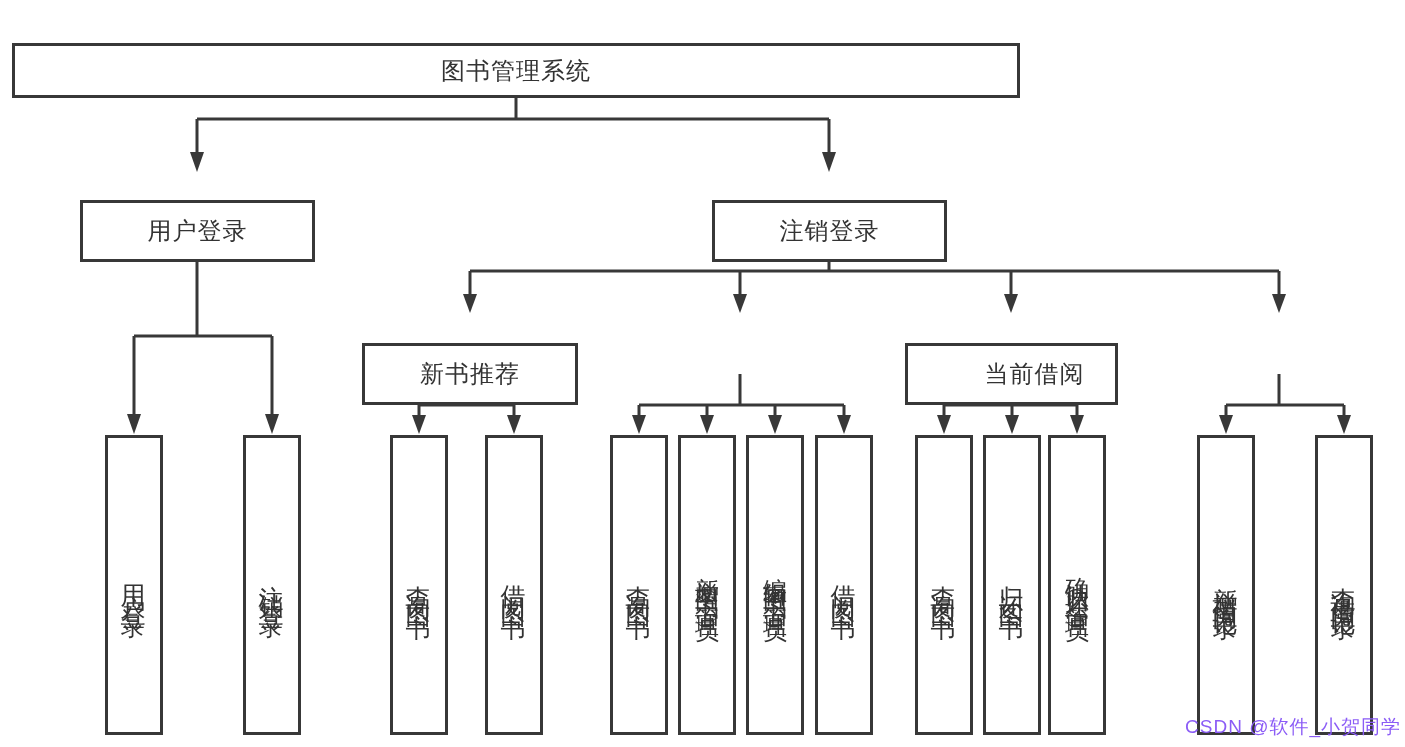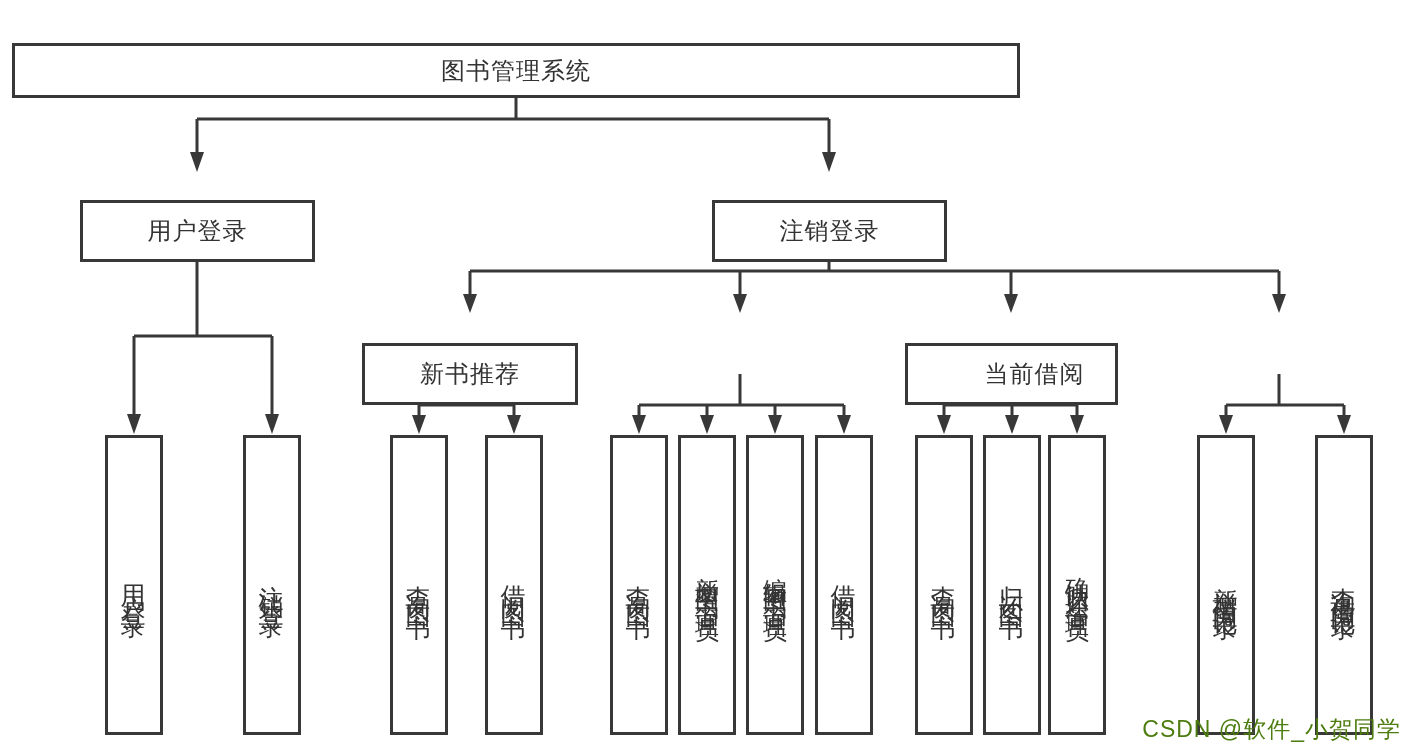--- a/index.html
+++ b/index.html
@@ -46,22 +46,22 @@
     text-orientation: mixed;
     white-space: nowrap;
   }
   .v4 span { font-size: 25px; letter-spacing: 10px; }
   .v6 span { font-size: 25px; letter-spacing: 6px; }
   .v9 span { font-size: 24px; letter-spacing: 6px; }
   .watermark {
     position: absolute;
     right: 4px;
     top: 714px;
-    font-size: 23px;
-    color: #4d7c0f;
+    font-size: 19px;
+    color: #8b5cf6;
     letter-spacing: 1px;
     z-index: 3;
     background: transparent;
   }
 </style>
 </head>
 <body>
 
 <div class="canvas">
 

